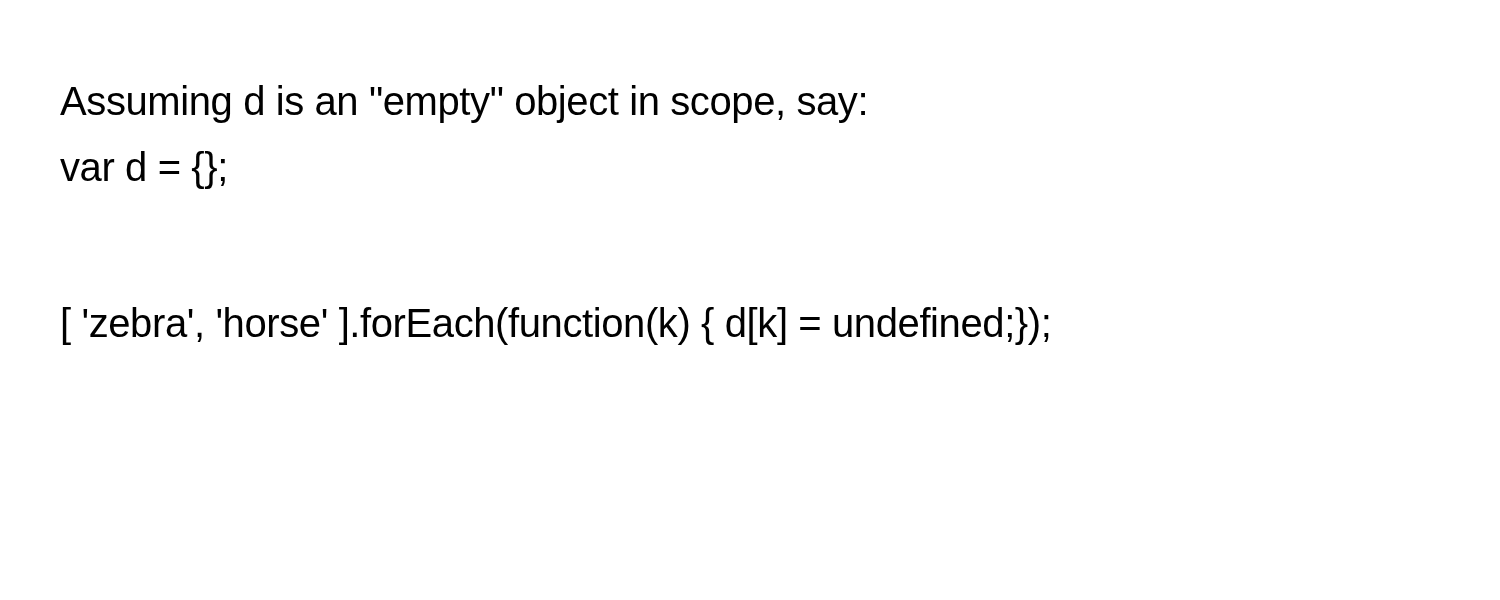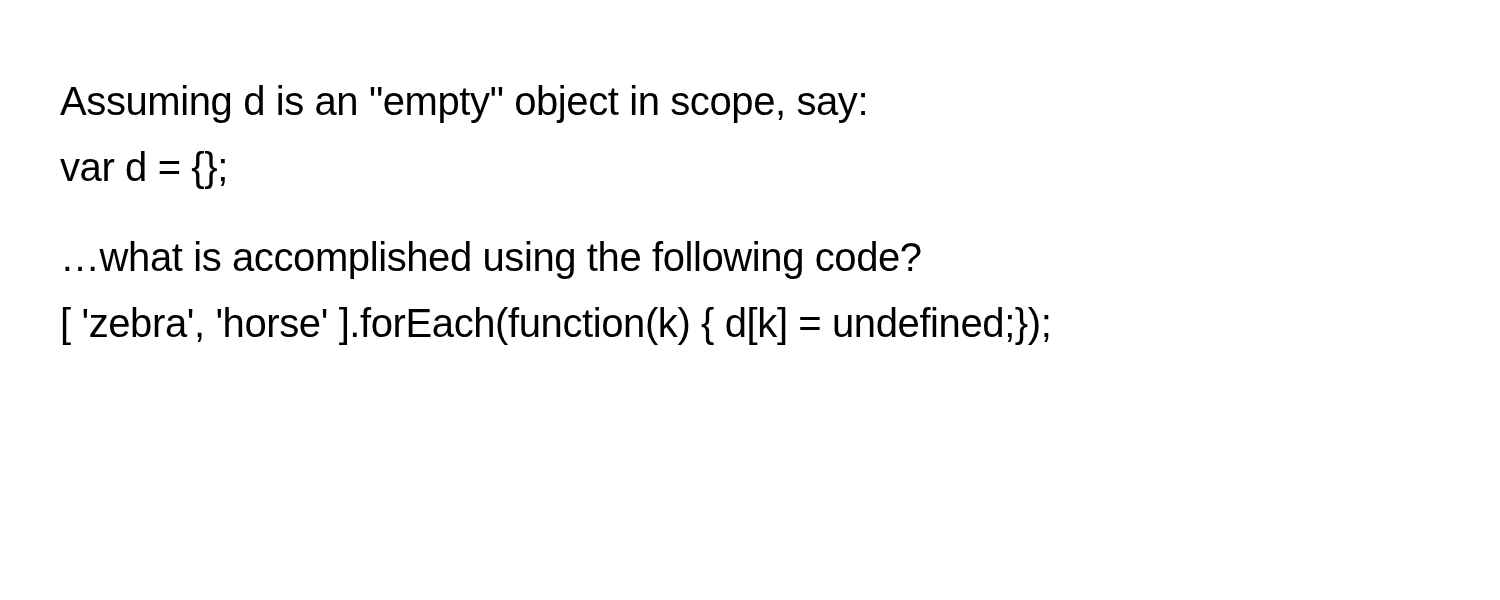--- a/index.html
+++ b/index.html
@@ -27,15 +27,15 @@
   </style>
 </head>
 <body>
 
 <div class="text-block">
   <span>Assuming d is an "empty" object in scope, say:</span><br>
   <span>var d = {};</span>
 </div>
 
 <div class="text-block">
-  <span>…what is accomplished using the following code?</span><br>
+  <br>
   <span>[ 'zebra', 'horse' ].forEach(function(k) { d[k] = undefined;});</span>
 </div>
 
 </body></html>

